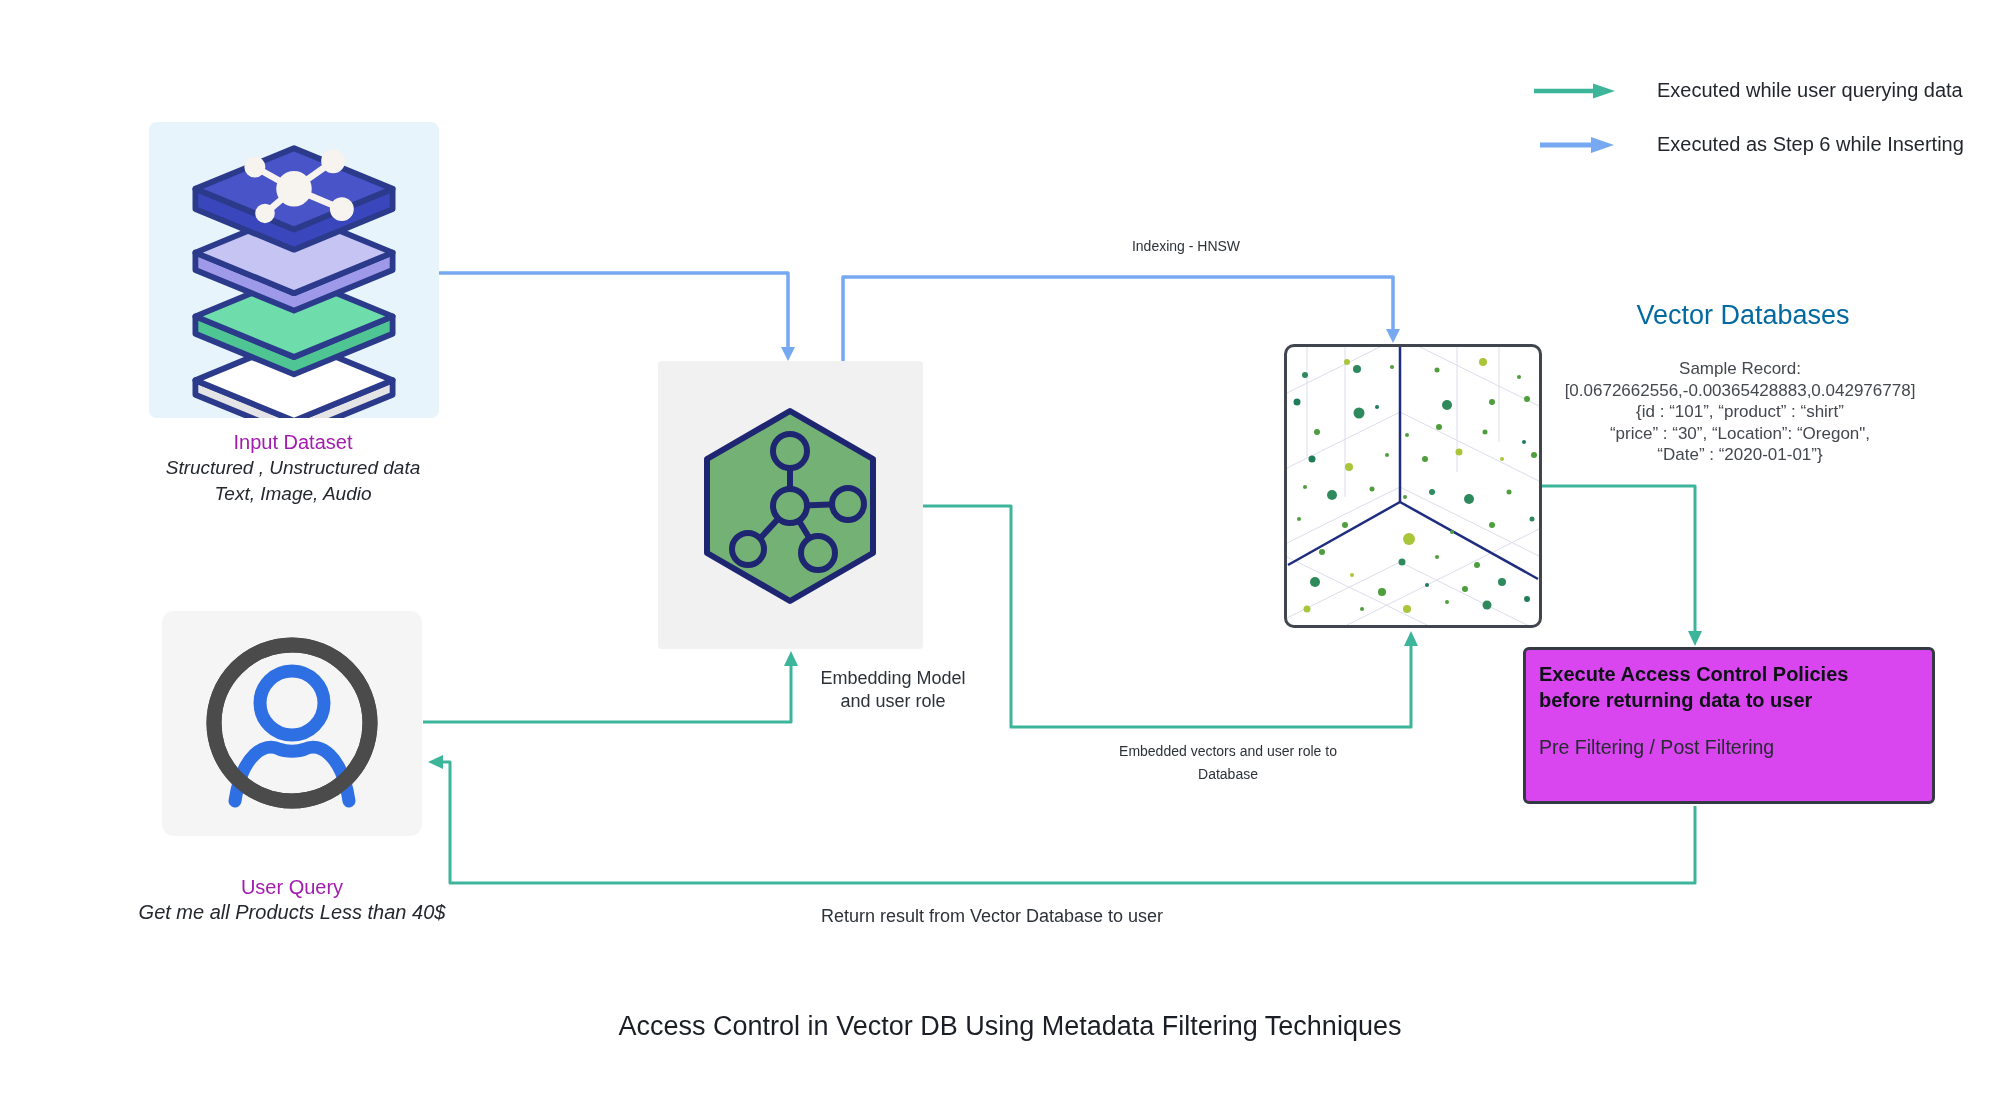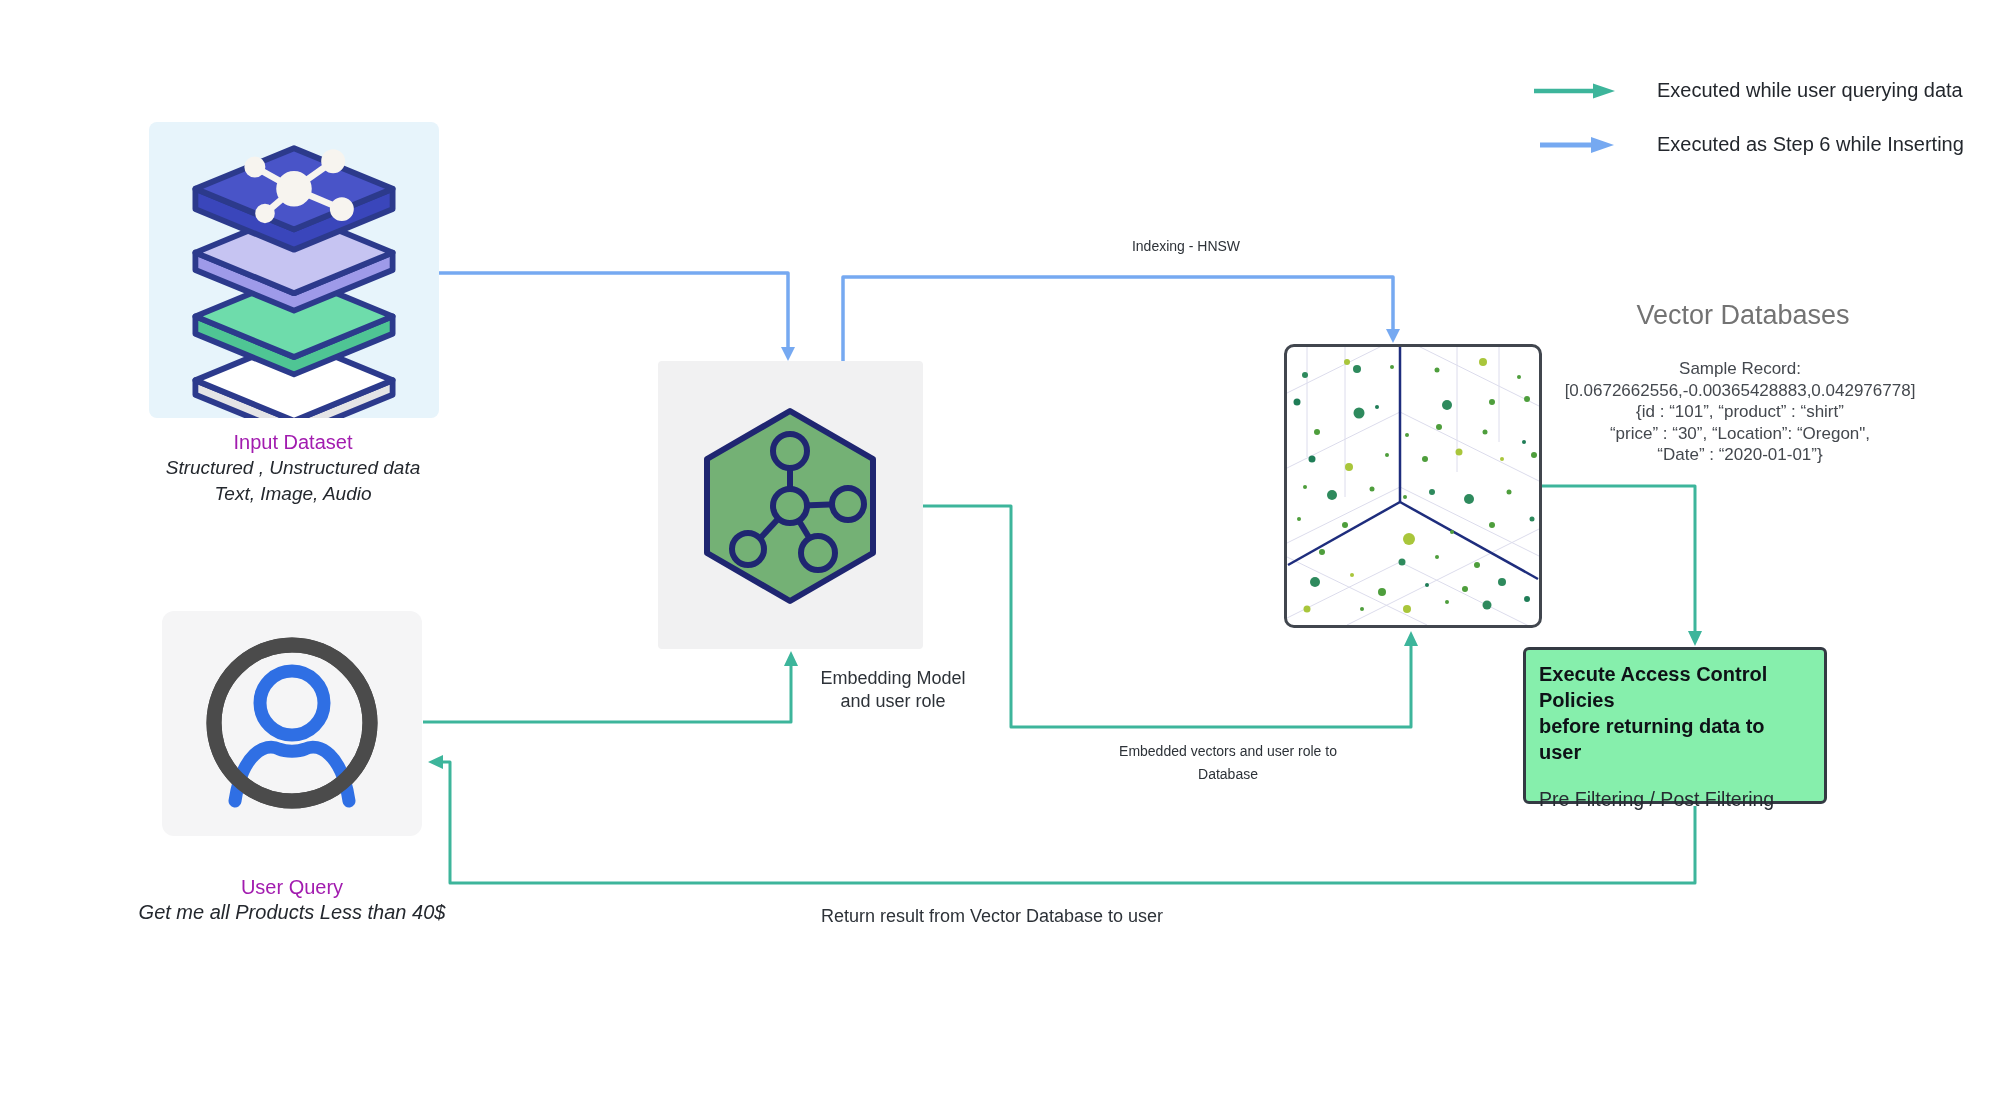--- a/index.html
+++ b/index.html
@@ -29,26 +29,26 @@
   #user-tile{left:122px;top:611px;width:260px;height:225px;background:#f5f5f6;border-radius:12px;}
 
   .cap-title{font-size:20px;color:#a21caf;}
   .cap-italic{font-size:19px;font-style:italic;color:#24282e;}
   .small-label{font-size:14px;color:#2d3238;white-space:nowrap;}
   .small-label2{font-size:18px;color:#2d3238;white-space:nowrap;}
 
   
   #db-box{left:1244px;top:344px;width:258px;height:284px;border:3px solid var(--db-border);
           border-radius:10px;background:#ffffff;box-sizing:border-box;overflow:hidden;}
-  #vd-title{font-size:27px;color:#737373;}
+  #vd-title{font-size:27px;color:#0369a1;}
   #vd-record{font-size:17px;line-height:21.5px;color:#44484e;white-space:nowrap;}
 
   
-  #access-box{left:1483px;top:647px;width:304px;height:157px;border:3px solid #343a43;border-radius:6px;
-              background:#86efac;box-sizing:border-box;padding:11px 13px;}
+  #access-box{left:1483px;top:647px;width:412px;height:157px;border:3px solid #343a43;border-radius:6px;
+              background:#d946ef;box-sizing:border-box;padding:11px 13px;}
   #access-box .hd{font-size:20px;line-height:26px;font-weight:bold;color:#0e1217;}
   #access-box .bd{font-size:19.5px;color:#262b31;margin-top:23px;}
 
   #caption{font-size:27px;color:#1b1f25;}
   .grid-line{stroke:var(--grid);stroke-width:1;}
   .navy-line{stroke:var(--db-navy);stroke-width:2.5;fill:none;}
 </style>
 </head>
 <body>
 
@@ -273,14 +273,15 @@
     <div class="bd">Pre Filtering / Post Filtering</div>
   </div>
 
   <div class="abs ctr small-label" style="left:1146px;top:238px;">Indexing - HNSW</div>
   <div class="abs ctr" style="left:1188px;top:740px;line-height:23px;">
     <div class="small-label">Embedded vectors  and user role  to</div>
     <div class="small-label">Database</div>
   </div>
   <div class="abs ctr small-label2" style="left:952px;top:906px;">Return result from Vector Database to user</div>
 
+  <div class="abs ctr" id="caption" style="left:970px;top:1011px;">Access Control in Vector DB Using Metadata Filtering Techniques</div>
 
 </div>
 
 </body></html>

